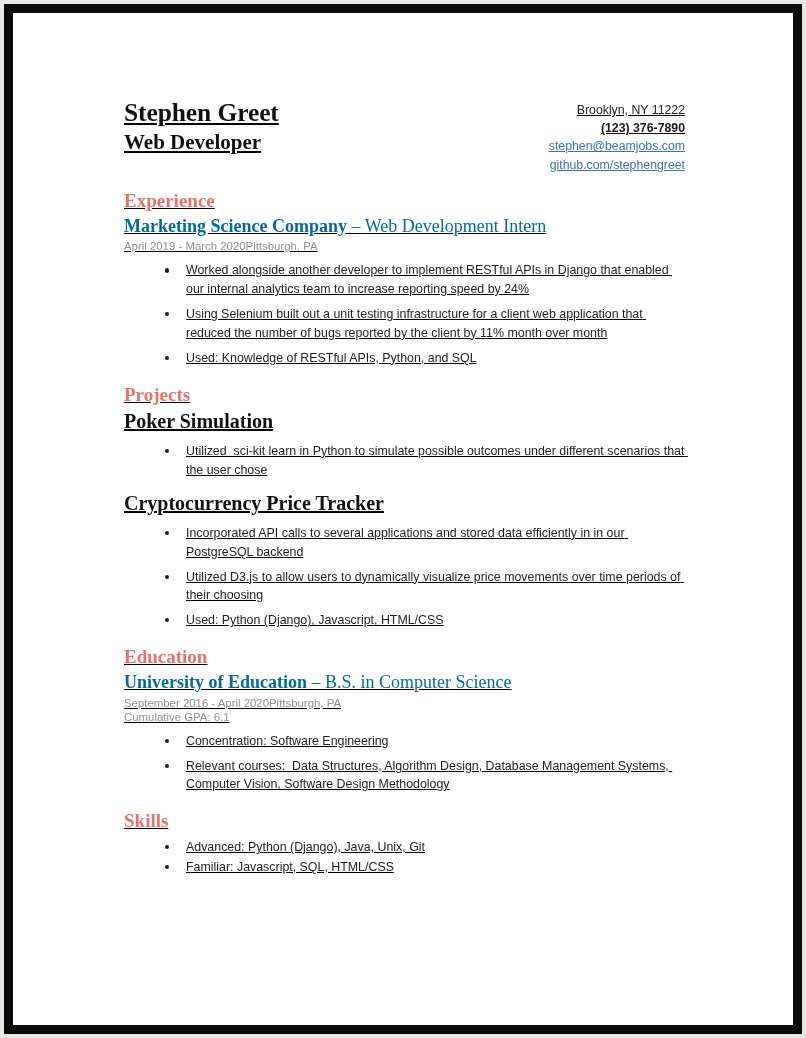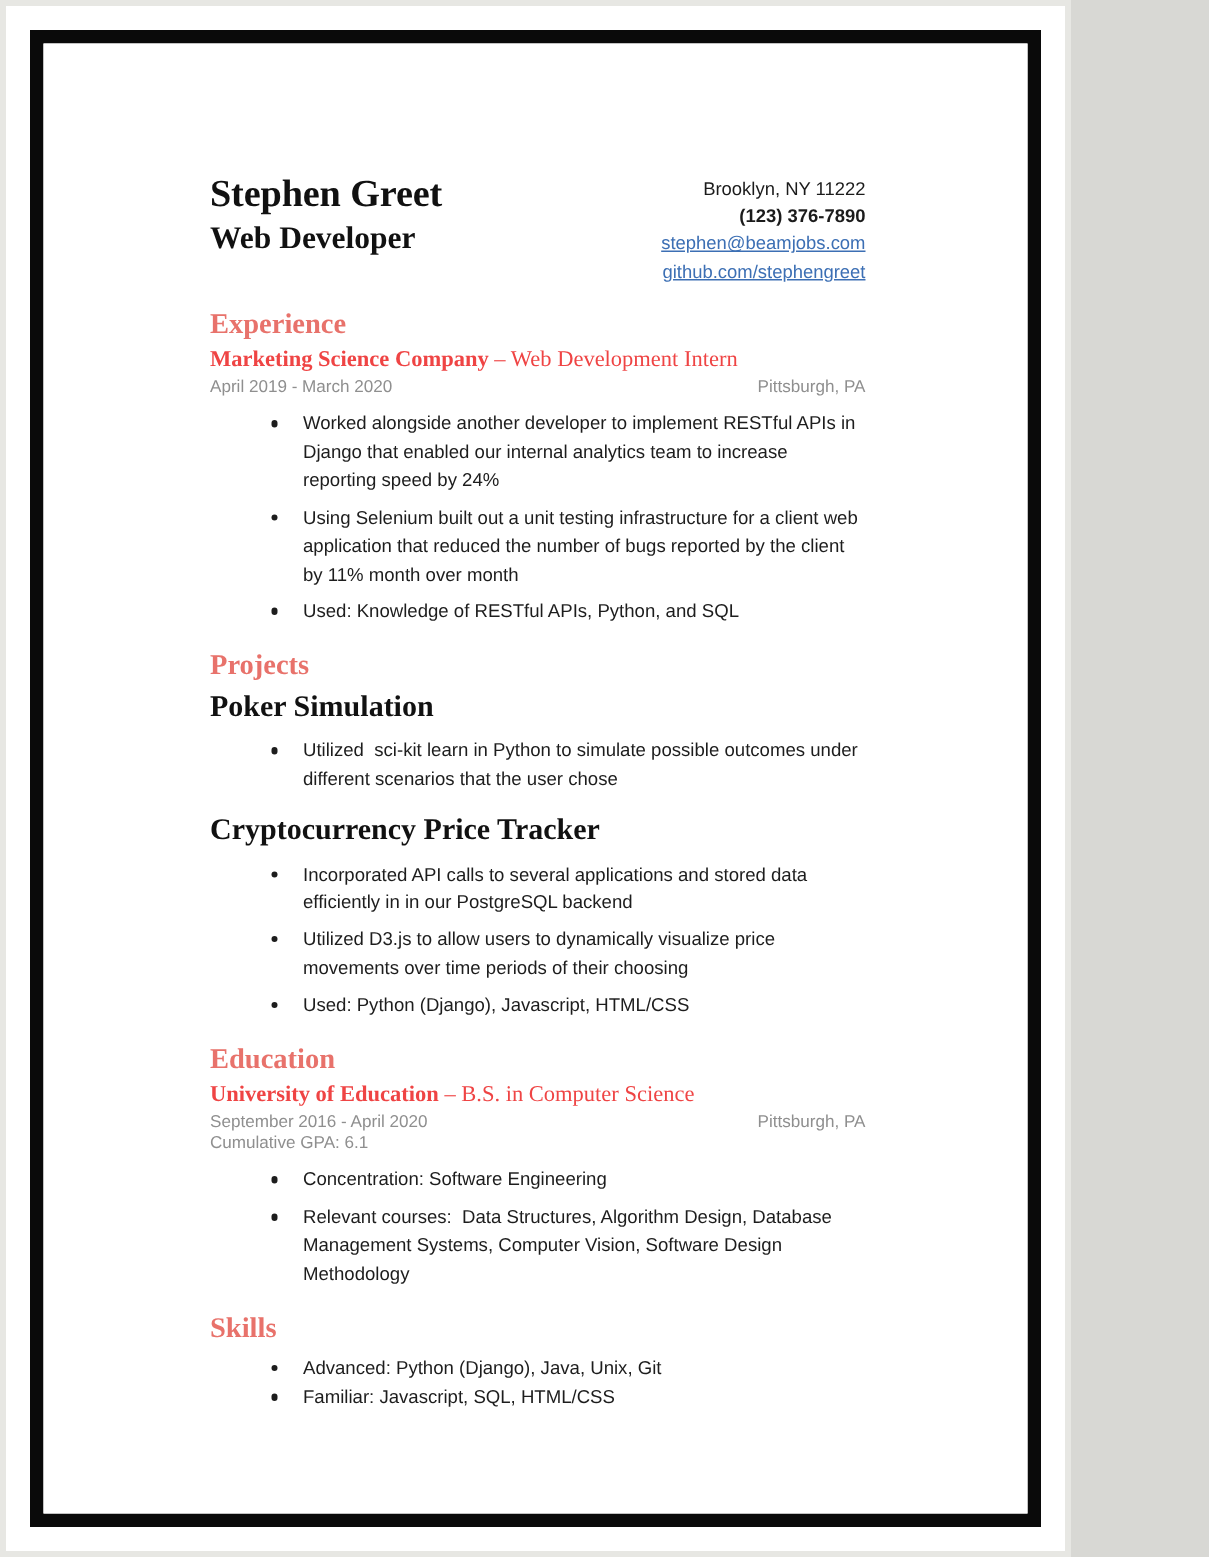--- a/index.html
+++ b/index.html
@@ -10,25 +10,26 @@
   body {
     width: 806px;
     height: 1038px;
     overflow: hidden;
     font-family: "Liberation Sans", sans-serif;
   }
 
   
   .frame {
     box-sizing: border-box;
-    width: 714px;
+    width: 806px;
     height: 1038px;
     background: #ffffff;
     border: 4px solid #e7e7e3;
-    padding: 16px;
+    padding: 0;
+    text-decoration: underline;
   }
   .frame-inner {
     box-sizing: border-box;
     width: 100%;
     height: 100%;
     border: 9px solid #0a0a0a;
     background: #ffffff;
   }
   .page {
     box-sizing: border-box;
@@ -86,31 +87,31 @@
     font-family: "Liberation Serif", serif;
     font-weight: bold;
     font-size: 19px;
     color: #e8726b;
     margin: 0 0 2px 0;
     line-height: 1.2;
   }
   .entry { margin-top: 2px; }
   .entry-heading {
     font-family: "Liberation Serif", serif;
-    font-size: 15px;
-    color: #ef4444;
+    font-size: 18px;
+    color: #0369a1;
     line-height: 1.32;
     margin: 0;
   }
   .entry-heading .org { font-weight: bold; }
   .entry-heading .sep { font-weight: normal; }
   .entry-heading .role-txt { font-weight: normal; }
   .meta-row {
     display: flex;
-    justify-content: space-between;
+    justify-content: flex-start;
     align-items: baseline;
     margin-top: 1px;
   }
   .meta {
     font-size: 11.4px;
     color: #8f8f8f;
     line-height: 1.32;
   }
   .meta-sub {
     font-size: 11.4px;

